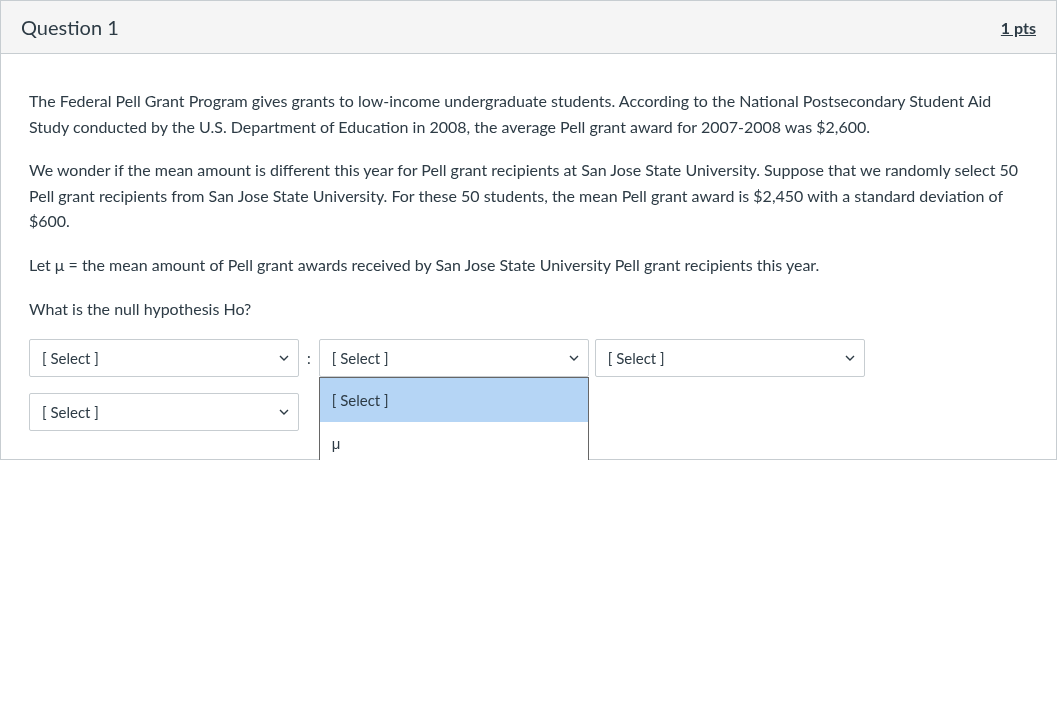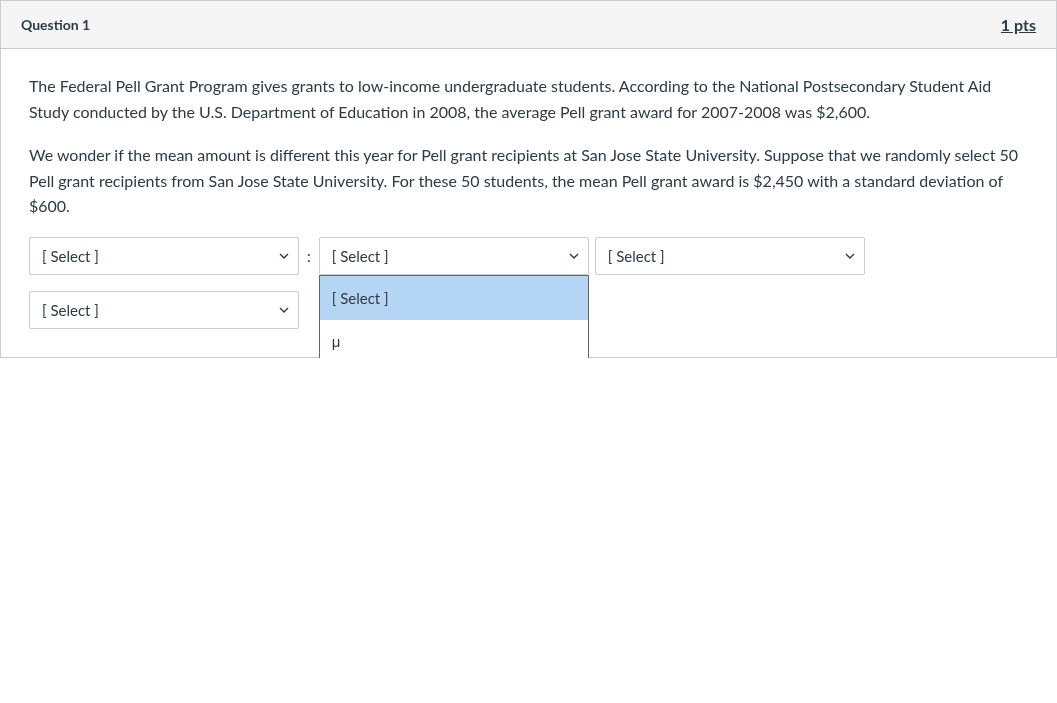--- a/index.html
+++ b/index.html
@@ -19,35 +19,35 @@
   }
   .question-header {
     display: flex;
     justify-content: space-between;
     align-items: center;
     padding: 14px 20px;
     border-bottom: 1px solid #c7cdd1;
     background: #f5f5f5;
   }
   .question-title {
-    font-weight: 700;
-    font-size: 14px;
+    font-weight: 400;
+    font-size: 20px;
   }
   .question-points {
     font-weight: 700;
     font-size: 16px;
     text-decoration: underline;
   }
   .question-body {
     padding: 24px 28px 28px 28px;
     font-size: 16px;
     line-height: 1.6;
   }
   .question-body p {
-    margin: 0 0 18px 0;
+    margin: 10px 0 18px 0;
   }
   .select-row {
     display: flex;
     align-items: center;
     gap: 6px;
     margin-bottom: 16px;
     position: relative;
   }
   .select-box {
     position: relative;
@@ -113,20 +113,22 @@
 
   <div class="question-header">
     <div class="question-title">Question 1</div>
     <div class="question-points">1 pts</div>
   </div>
 
   <div class="question-body">
 
     <p>The Federal Pell Grant Program gives grants to low-income undergraduate students. According to the National Postsecondary Student Aid Study conducted by the U.S. Department of Education in 2008, the average Pell grant award for 2007-2008 was $2,600.</p>
     <p>We wonder if the mean amount is different this year for Pell grant recipients at San Jose State University. Suppose that we randomly select 50 Pell grant recipients from San Jose State University. For these 50 students, the mean Pell grant award is $2,450 with a standard deviation of $600.</p>
+    <p>Let μ = the mean amount of Pell grant awards received by San Jose State University Pell grant recipients this year.</p>
+    <p>What is the null hypothesis Ho?</p>
 
     <div class="select-row">
       <div class="select-box">
         <span>[ Select ]</span>
         <span class="chevron">
           <svg width="12" height="12" viewBox="0 0 12 12">
               <path d="M2 4 L6 8 L10 4" fill="none" stroke="#2d3b45" stroke-width="1.4"></path>
             </svg>
         </span>
       </div>

